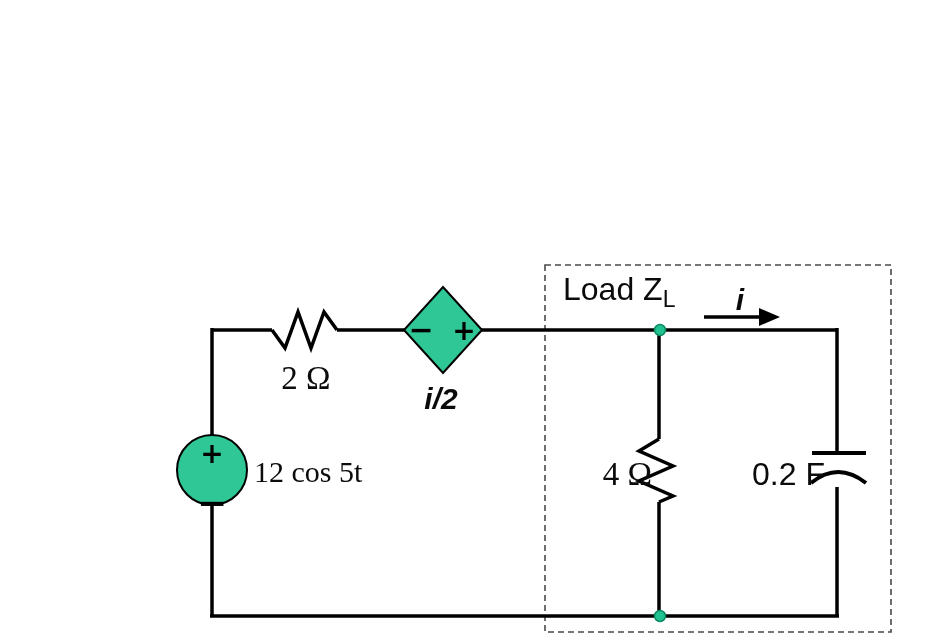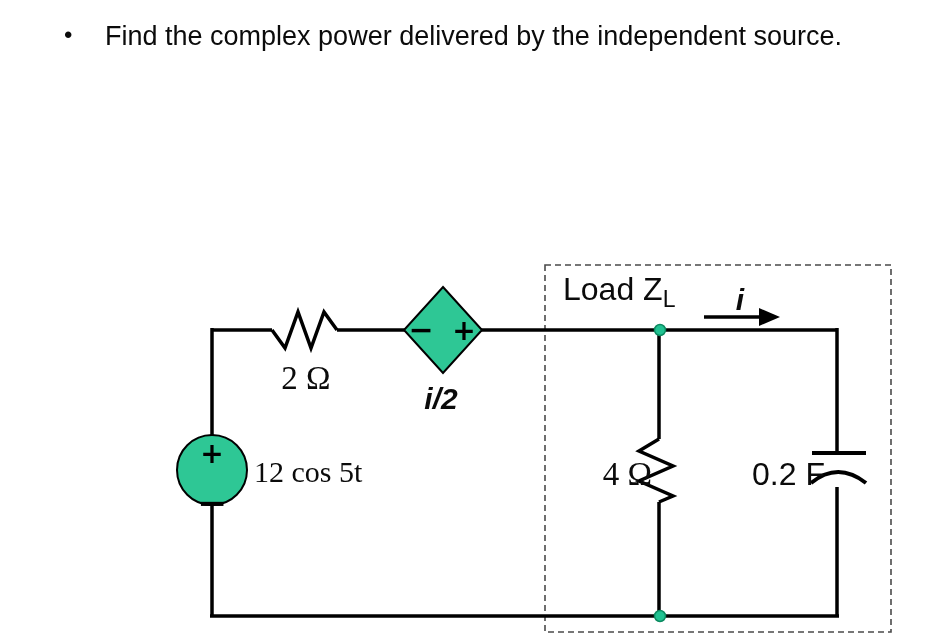--- a/index.html
+++ b/index.html
@@ -28,21 +28,20 @@
   .sans{font-family:"Liberation Sans",sans-serif;fill:#0b0b0b;}
   .bi{font-family:"Liberation Sans",sans-serif;font-style:italic;font-weight:bold;fill:#0b0b0b;}
   .sign{font-family:"DejaVu Sans",sans-serif;font-weight:bold;fill:#000;}
 </style>
 </head>
 <body>
 
 <div>
 
   <ul class="bullets">
-    <li>Find the complex power delivered by the independent source.</li>
   </ul>
 
   <svg class="circuit" width="945" height="643" viewBox="0 0 945 643" xmlns="http://www.w3.org/2000/svg">
 
     <rect class="dashedbox" x="545" y="265" width="346" height="367"></rect>
 
     <g>
       <path class="wire" d="M212 330 H272"></path>
       <path class="wire" d="M337 330 H406"></path>
       <path class="wire" d="M480 330 H837"></path>

